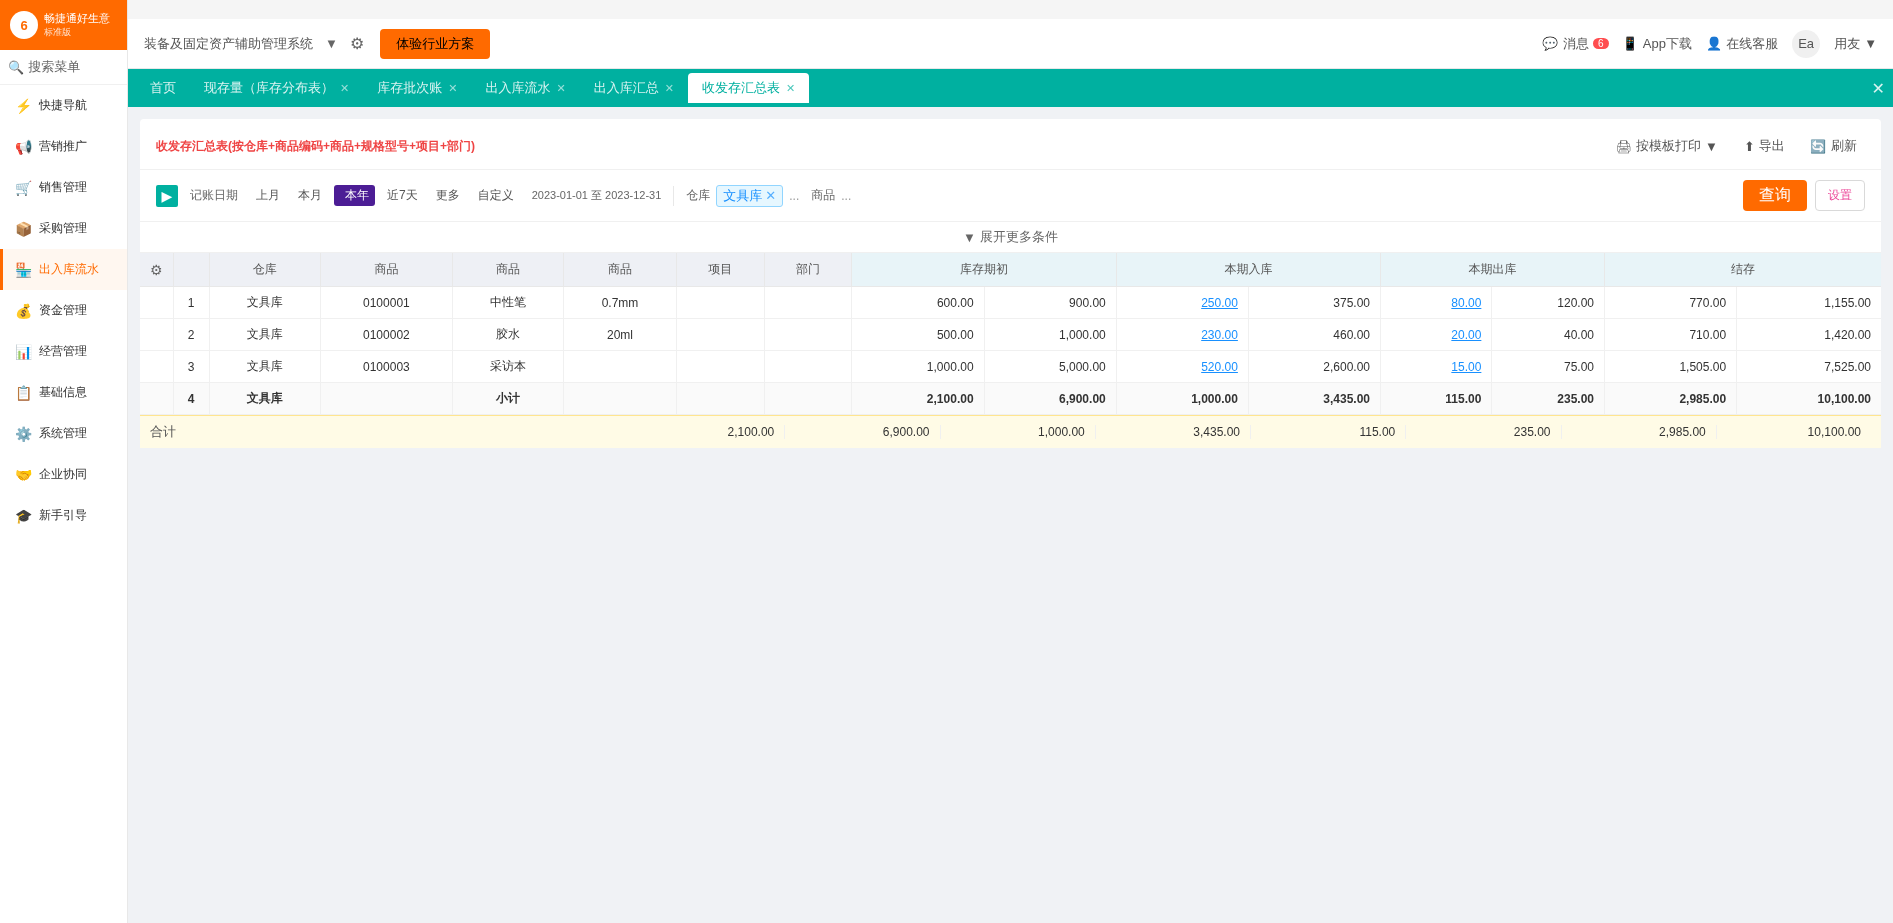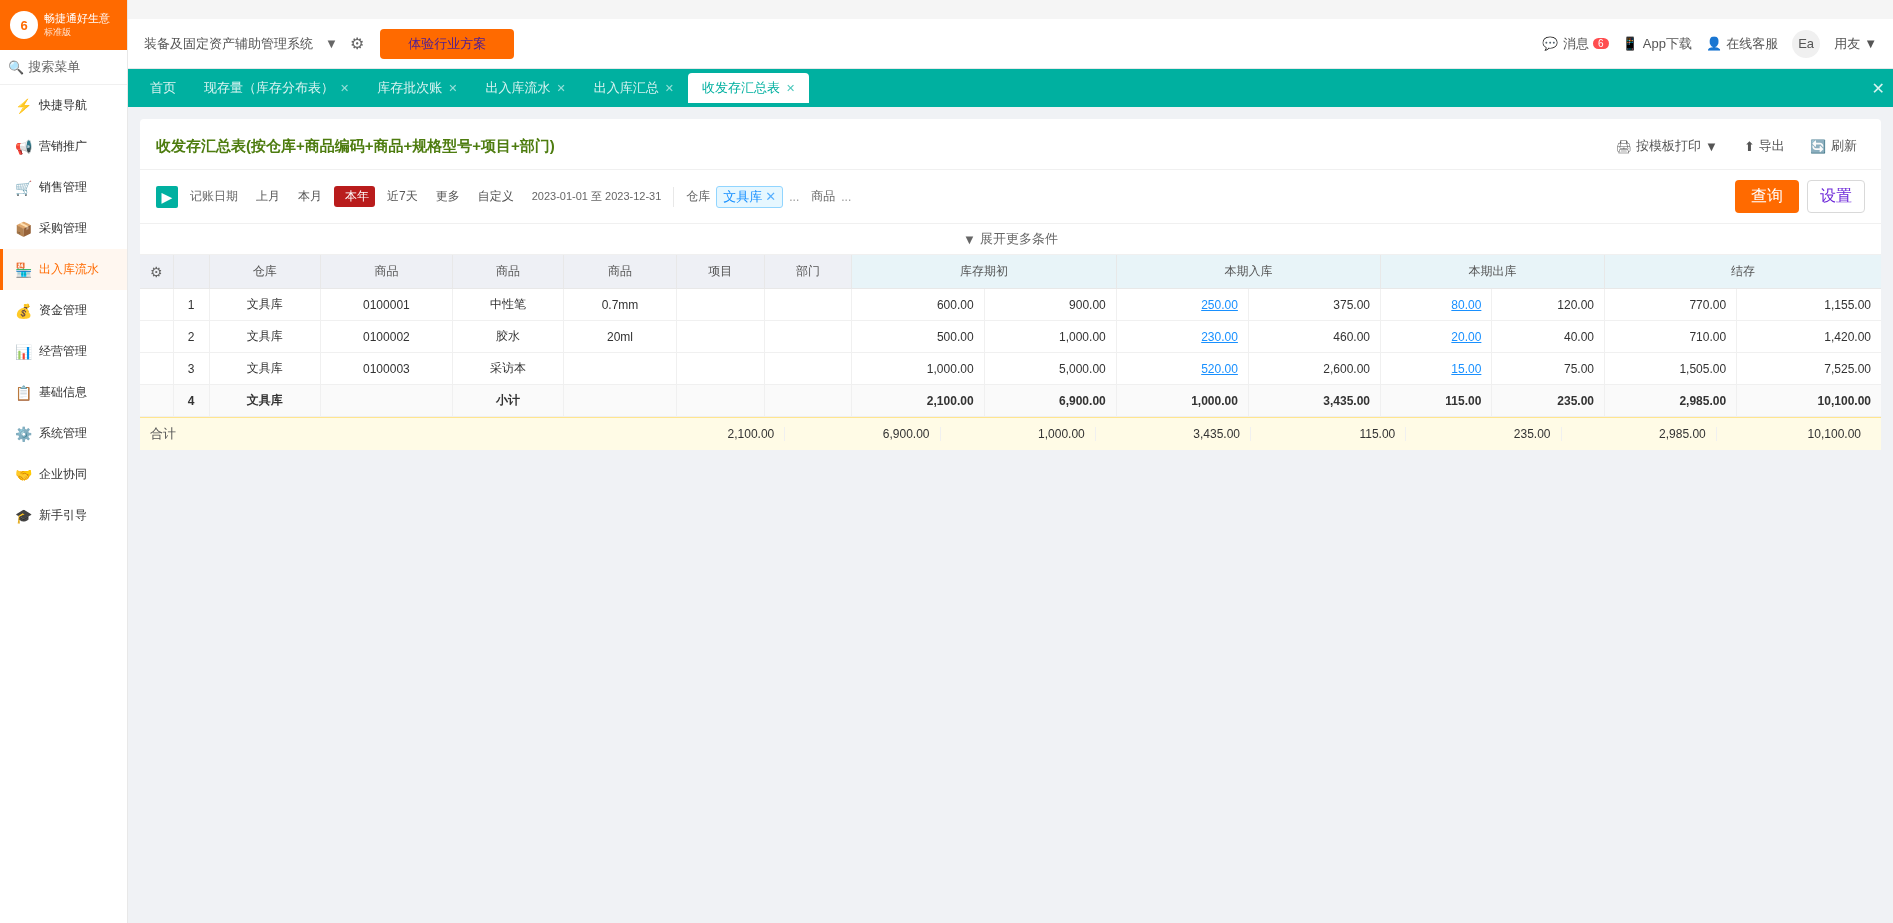--- a/index.html
+++ b/index.html
@@ -17,59 +17,59 @@
     .sidebar-item.active { background: #fff7f0; color: #ff6a00; border-left-color: #ff6a00; }
     .sidebar-item-icon { font-size: 14px; width: 16px; text-align: center; }
     .sidebar-item-label { font-size: 12px; text-align: center; }
 
     
     .main { flex: 1; display: flex; flex-direction: column; overflow: hidden; margin-top: 19px; }
 
     
     .topbar { height: 50px; background: #fff; border-bottom: 1px solid #e8e8e8; display: flex; align-items: center; padding: 0 16px; gap: 12px; }
     .topbar-system { display: flex; align-items: center; gap: 6px; color: #555; font-size: 12px; }
-    .topbar-btn-try { background: #ff6a00; color: #4c1d95; border: none; border-radius: 4px; padding: 6px 28px; cursor: pointer; font-size: 13px; }
+    .topbar-btn-try { background: #ff6a00; color: #000000; border: none; border-radius: 4px; padding: 6px 16px; cursor: pointer; font-size: 13px; }
     .topbar-gear { color: #666; cursor: pointer; font-size: 16px; margin-right: 4px; }
     .topbar-right { display: flex; align-items: center; gap: 14px; color: #555; font-size: 12px; margin-left: auto; }
     .topbar-right-item { display: flex; align-items: center; gap: 4px; cursor: pointer; }
     .badge { background: #ff4d4f; color: #fff; border-radius: 8px; padding: 0 5px; font-size: 10px; }
 
     
     .tabbar { background: #00b0a0; display: flex; align-items: center; padding: 0 8px; height: 38px; overflow: hidden; }
     .tab { display: flex; align-items: center; gap: 6px; padding: 6px 14px; color: rgba(255,255,255,0.85); cursor: pointer; border-radius: 4px 4px 0 0; font-size: 13px; white-space: nowrap; }
     .tab.active { background: #fff; color: #00b0a0; font-weight: 500; }
     .tab-close { font-size: 11px; opacity: 0.7; }
     .tabbar-close-all { margin-left: auto; color: rgba(255,255,255,0.85); cursor: pointer; font-size: 16px; }
 
     
     .content { flex: 1; background: #f0f2f5; overflow-y: auto; padding: 12px; }
 
     
     .page-card { background: #fff; border-radius: 4px; padding: 0; }
     .page-header { padding: 14px 16px 10px; border-bottom: 1px solid #f0f0f0; }
-    .page-title { font-size: 15px; font-weight: 600; color: #4d7c0f; }
+    .page-title { font-size: 12px; font-weight: 600; color: #ef4444; }
 
     
     .filter-bar { padding: 10px 16px; display: flex; align-items: center; gap: 12px; border-bottom: 1px solid #f0f0f0; flex-wrap: wrap; }
     .filter-expand-btn { background: #00b0a0; color: #fff; border: none; width: 22px; height: 22px; border-radius: 2px; cursor: pointer; font-size: 14px; display: flex; align-items: center; justify-content: center; }
     .filter-label { color: #666; font-size: 12px; }
     .date-shortcuts { display: flex; align-items: flex-end; gap: 6px; }
     .date-shortcut { color: #555; font-size: 12px; cursor: pointer; padding: 2px 6px; border-radius: 3px; }
-    .date-shortcut.active { background: #b91c1c; color: #fff; border-radius: 3px; padding-left: 11px; }
+    .date-shortcut.active { background: #4c1d95; color: #fff; border-radius: 3px; padding-left: 11px; }
     .date-range { color: #666; font-size: 11px; }
     .filter-divider { width: 1px; height: 20px; background: #e8e8e8; }
     .filter-warehouse { display: flex; align-items: center; gap: 6px; }
     .filter-warehouse-label { color: #666; font-size: 12px; }
     .tag { display: inline-flex; align-items: center; gap: 3px; background: #e6f7ff; color: #1890ff; border: 1px solid #91d5ff; border-radius: 3px; padding: 1px 6px; font-size: 12px; }
     .tag-close { cursor: pointer; color: #1890ff; opacity: 0.7; }
     .filter-more { color: #999; font-size: 12px; cursor: pointer; }
     .filter-goods { display: flex; align-items: center; gap: 6px; }
     .filter-right-actions { margin-left: auto; display: flex; gap: 8px; }
     .btn-query { background: #ff6a00; color: #fff; border: none; border-radius: 4px; padding: 5px 16px; cursor: pointer; font-size: 16px; }
-    .btn-settings { background: #fff; color: #6d28d9; border: 1px solid #d9d9d9; border-radius: 4px; padding: 5px 12px; cursor: pointer; font-size: 16px; }
+    .btn-settings { background: #fff; color: #ec4899; border: 1px solid #d9d9d9; border-radius: 4px; padding: 5px 12px; cursor: pointer; font-size: 12px; }
 
     
     .filter-expand-row { display: flex; align-items: center; justify-content: center; padding: 6px; border-bottom: 1px solid #f0f0f0; }
     .expand-more-btn { display: flex; align-items: center; gap: 4px; color: #666; font-size: 12px; cursor: pointer; }
     .btn-toolbar { display: flex; align-items: center; gap: 4px; color: #555; font-size: 12px; cursor: pointer; padding: 4px 8px; border-radius: 3px; }
 
     
     .table-container { overflow-x: auto; }
     table { width: 100%; border-collapse: collapse; }
     thead tr { background: #f5f7fa; }

